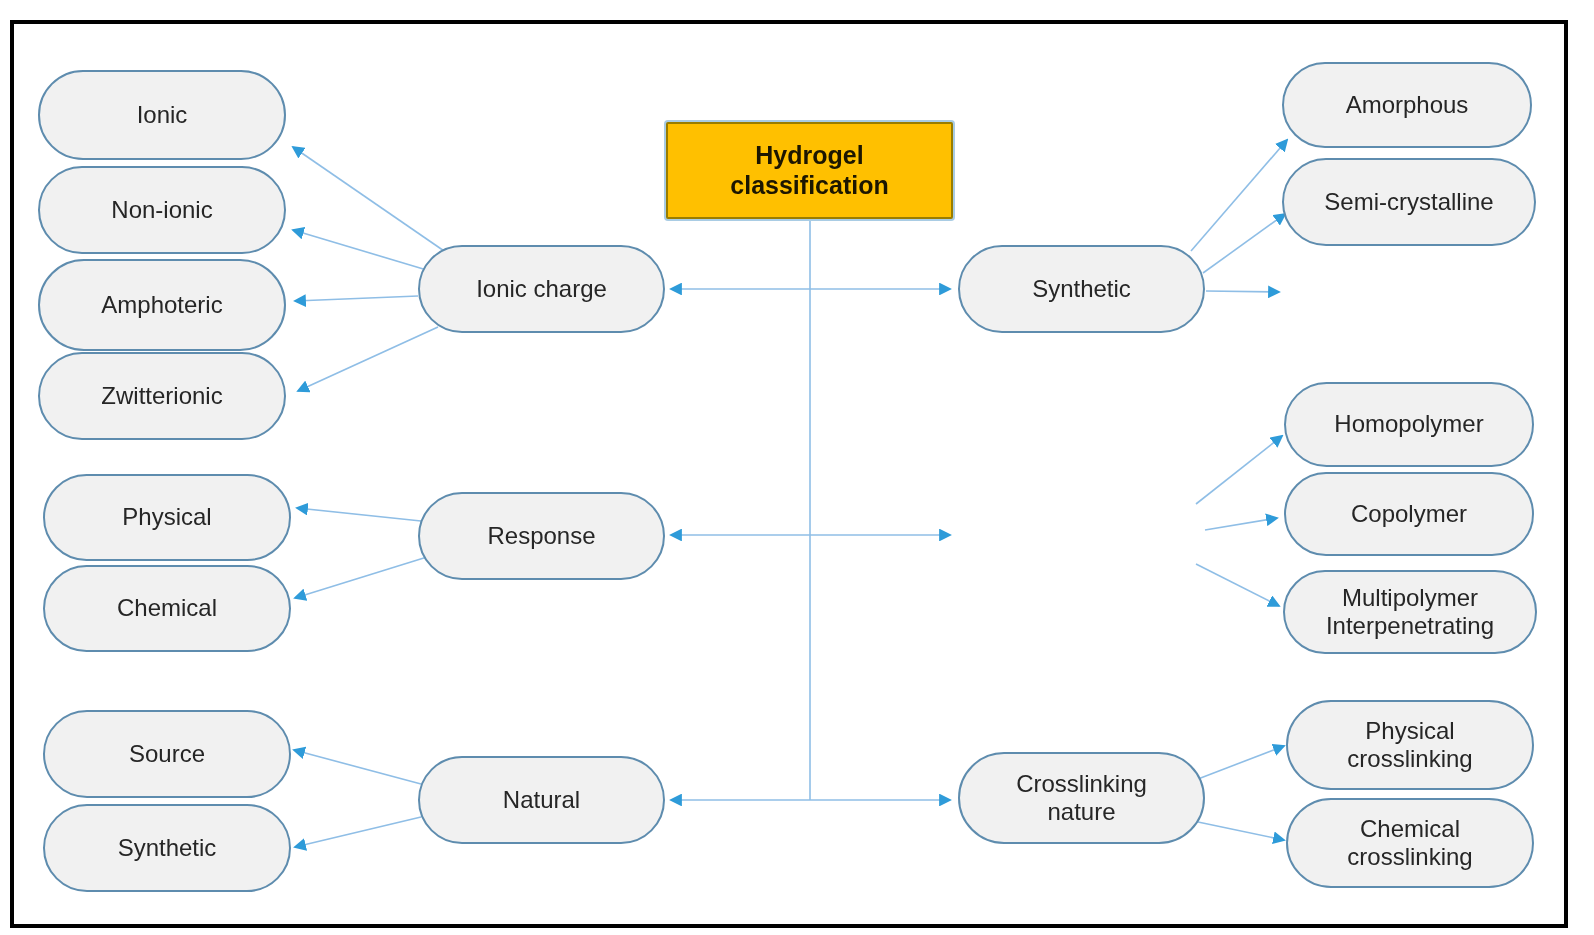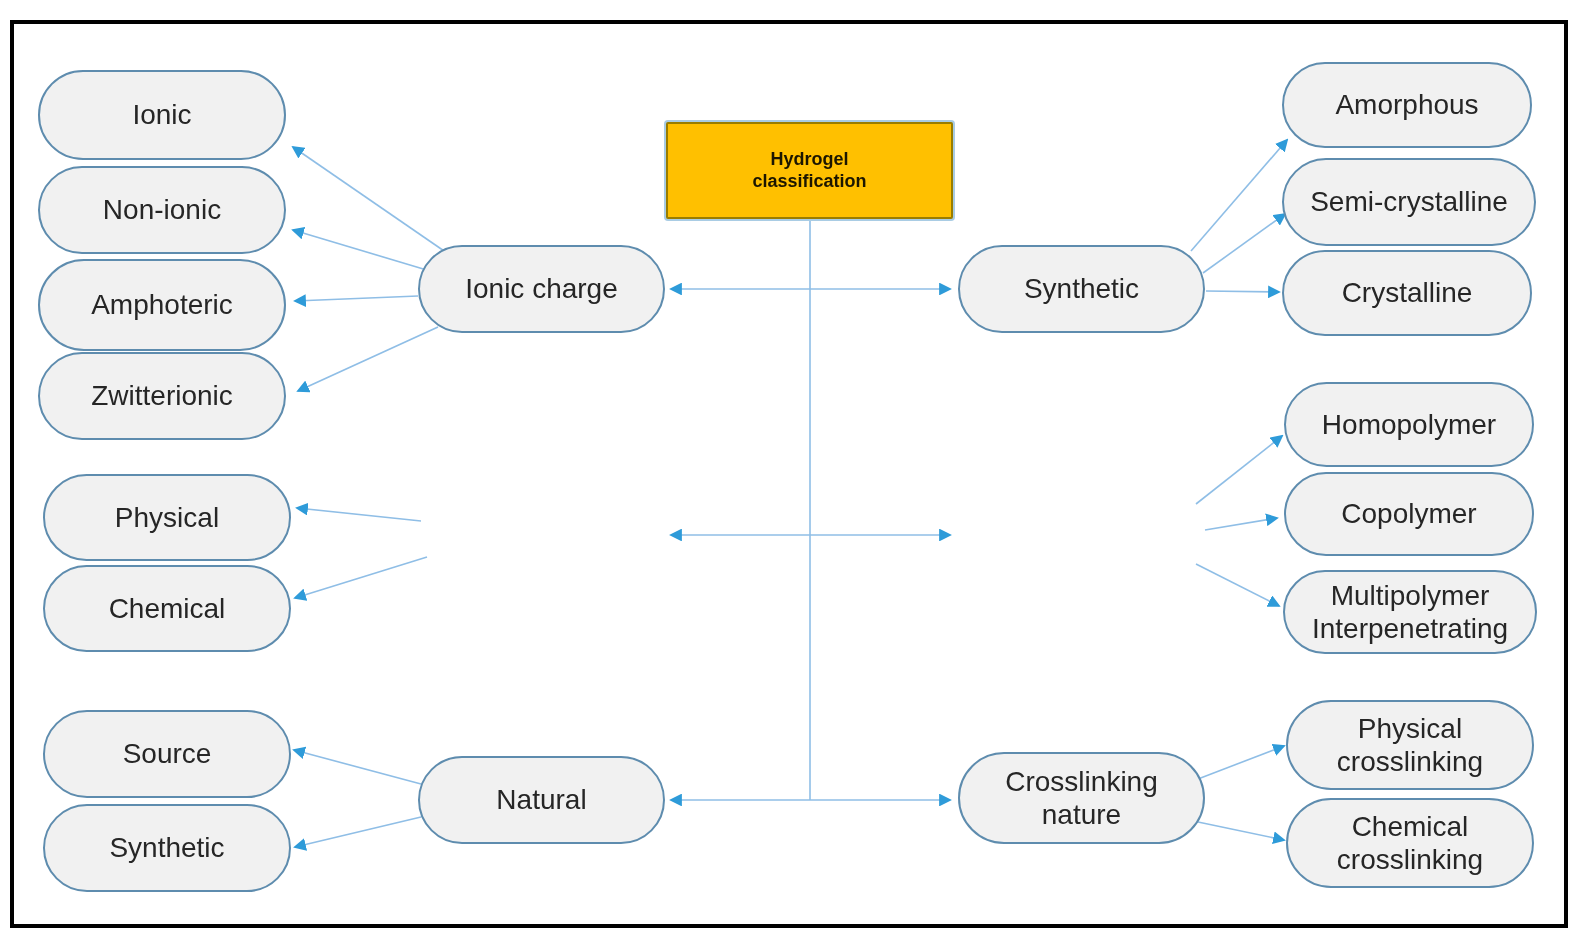--- a/index.html
+++ b/index.html
@@ -15,30 +15,30 @@
   svg.wires{position:absolute;left:0;top:0;width:1594px;height:935px;}
   svg.wires line{stroke:var(--connector,#8FBEE6);stroke-width:1.6;}
   svg.wires .arrowhead{fill:var(--arrowhead,#2E9BD9);}
   .node{
     position:absolute;display:flex;align-items:center;justify-content:center;
     background:var(--node-fill,#F1F1F1);
     border:2.5px solid var(--node-border,#5E8CAE);
     border-radius:46px;box-sizing:border-box;
   }
   .node .lbl{
-    color:var(--text,#262626);font-size:28px;line-height:1.18;
+    color:var(--text,#262626);font-size:24px;line-height:1.18;
     text-align:center;white-space:pre-line;padding:0 10px;
   }
   .node.root{
     background:var(--root-fill,#FFC000);
     border:2.5px solid var(--root-border,#9A7D00);
     border-radius:2px;
     box-shadow:0 0 0 2px var(--root-halo,#A9CCE4);
   }
-  .node.root .lbl{font-weight:bold;font-size:18px;color:#1c1600;}
+  .node.root .lbl{font-weight:bold;font-size:25px;color:#1c1600;}
 </style>
 </head>
 <body>
 
 <div class="stage">
 
   <div class="frame"></div>
 
   <svg class="wires" viewBox="0 0 1594 935" xmlns="http://www.w3.org/2000/svg">
     <defs>
@@ -102,40 +102,40 @@
   <div class="node" style="left:43px;top:710px;width:248px;height:88px">
     <span class="lbl">Source</span>
   </div>
   <div class="node" style="left:43px;top:804px;width:248px;height:88px">
     <span class="lbl">Synthetic</span>
   </div>
 
   <div class="node" style="left:418px;top:245px;width:247px;height:88px">
     <span class="lbl">Ionic charge</span>
   </div>
+  <div class="node" style="left:418px;top:492px;width:247px;height:88px">
+    <span class="lbl">Response</span>
+  </div>
   <div class="node" style="left:418px;top:756px;width:247px;height:88px">
     <span class="lbl">Natural</span>
   </div>
 
   <div class="node" style="left:958px;top:245px;width:247px;height:88px">
     <span class="lbl">Synthetic</span>
   </div>
   <div class="node" style="left:958px;top:752px;width:247px;height:92px">
     <span class="lbl">Crosslinking
 nature</span>
   </div>
 
   <div class="node" style="left:1282px;top:62px;width:250px;height:86px">
     <span class="lbl">Amorphous</span>
   </div>
   <div class="node" style="left:1282px;top:158px;width:254px;height:88px">
     <span class="lbl">Semi-crystalline</span>
-  </div>
-  <div class="node" style="left:1282px;top:250px;width:250px;height:86px">
-    <span class="lbl">Crystalline</span>
   </div>
   <div class="node" style="left:1284px;top:382px;width:250px;height:85px">
     <span class="lbl">Homopolymer</span>
   </div>
   <div class="node" style="left:1284px;top:472px;width:250px;height:84px">
     <span class="lbl">Copolymer</span>
   </div>
   <div class="node" style="left:1283px;top:570px;width:254px;height:84px">
     <span class="lbl">Multipolymer
 Interpenetrating</span>

